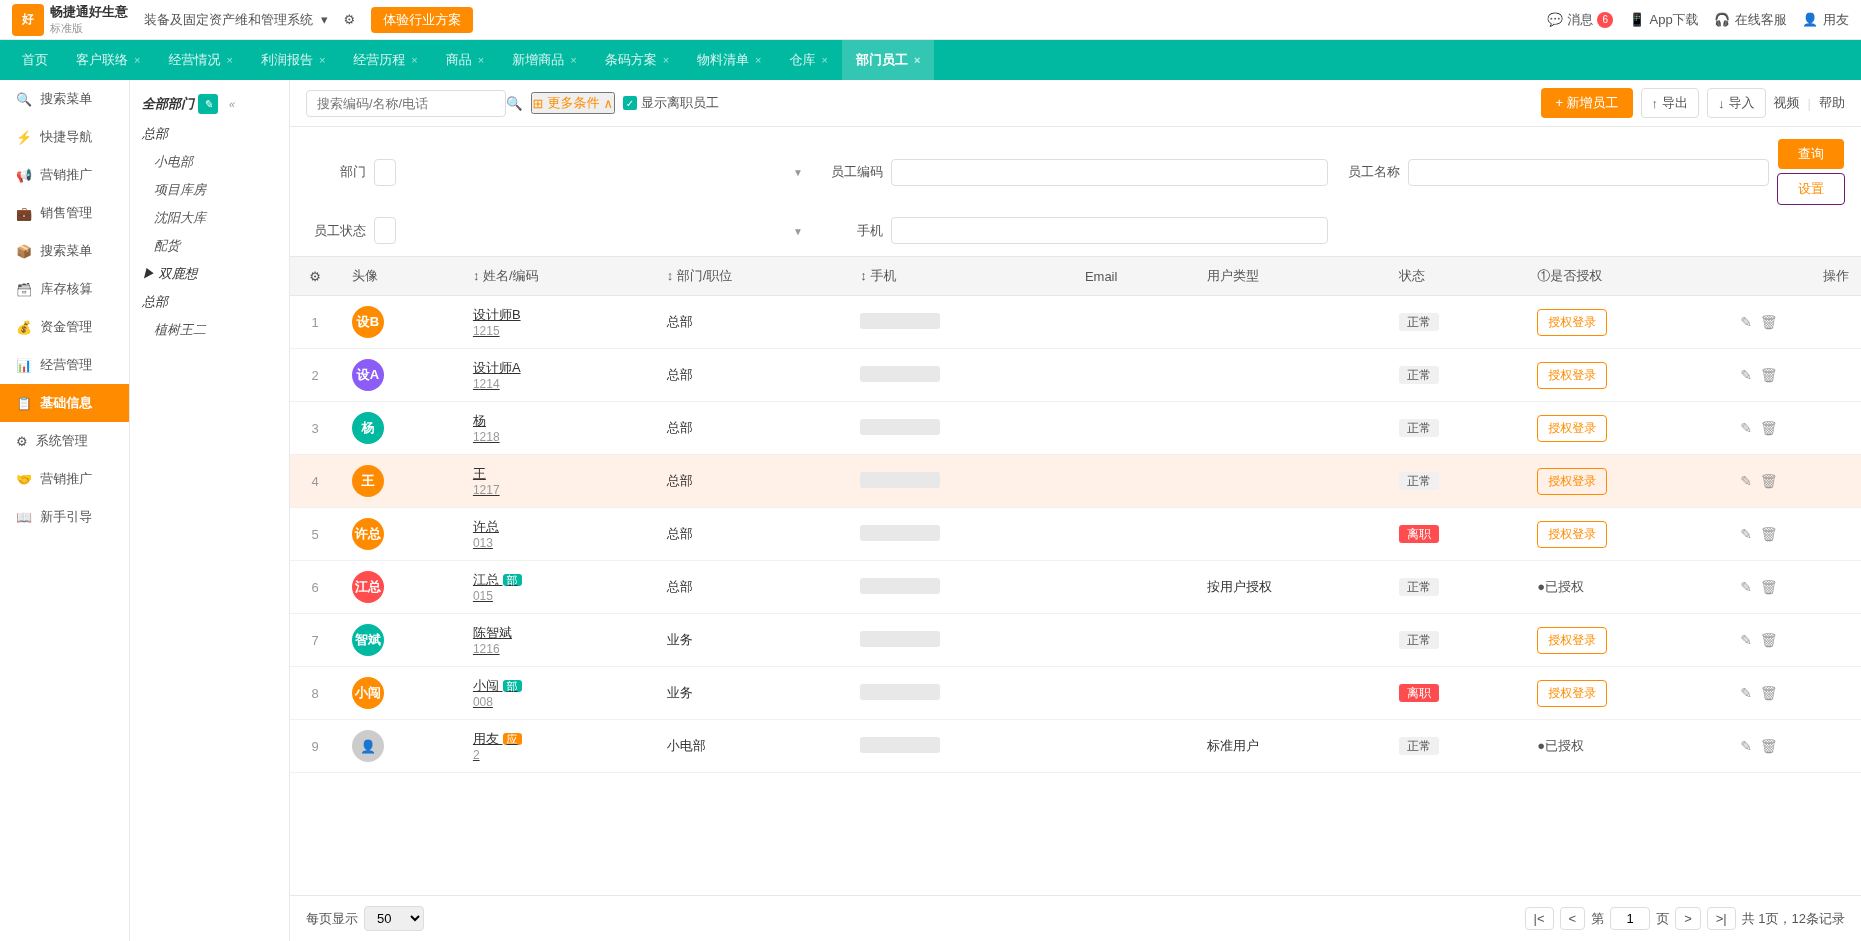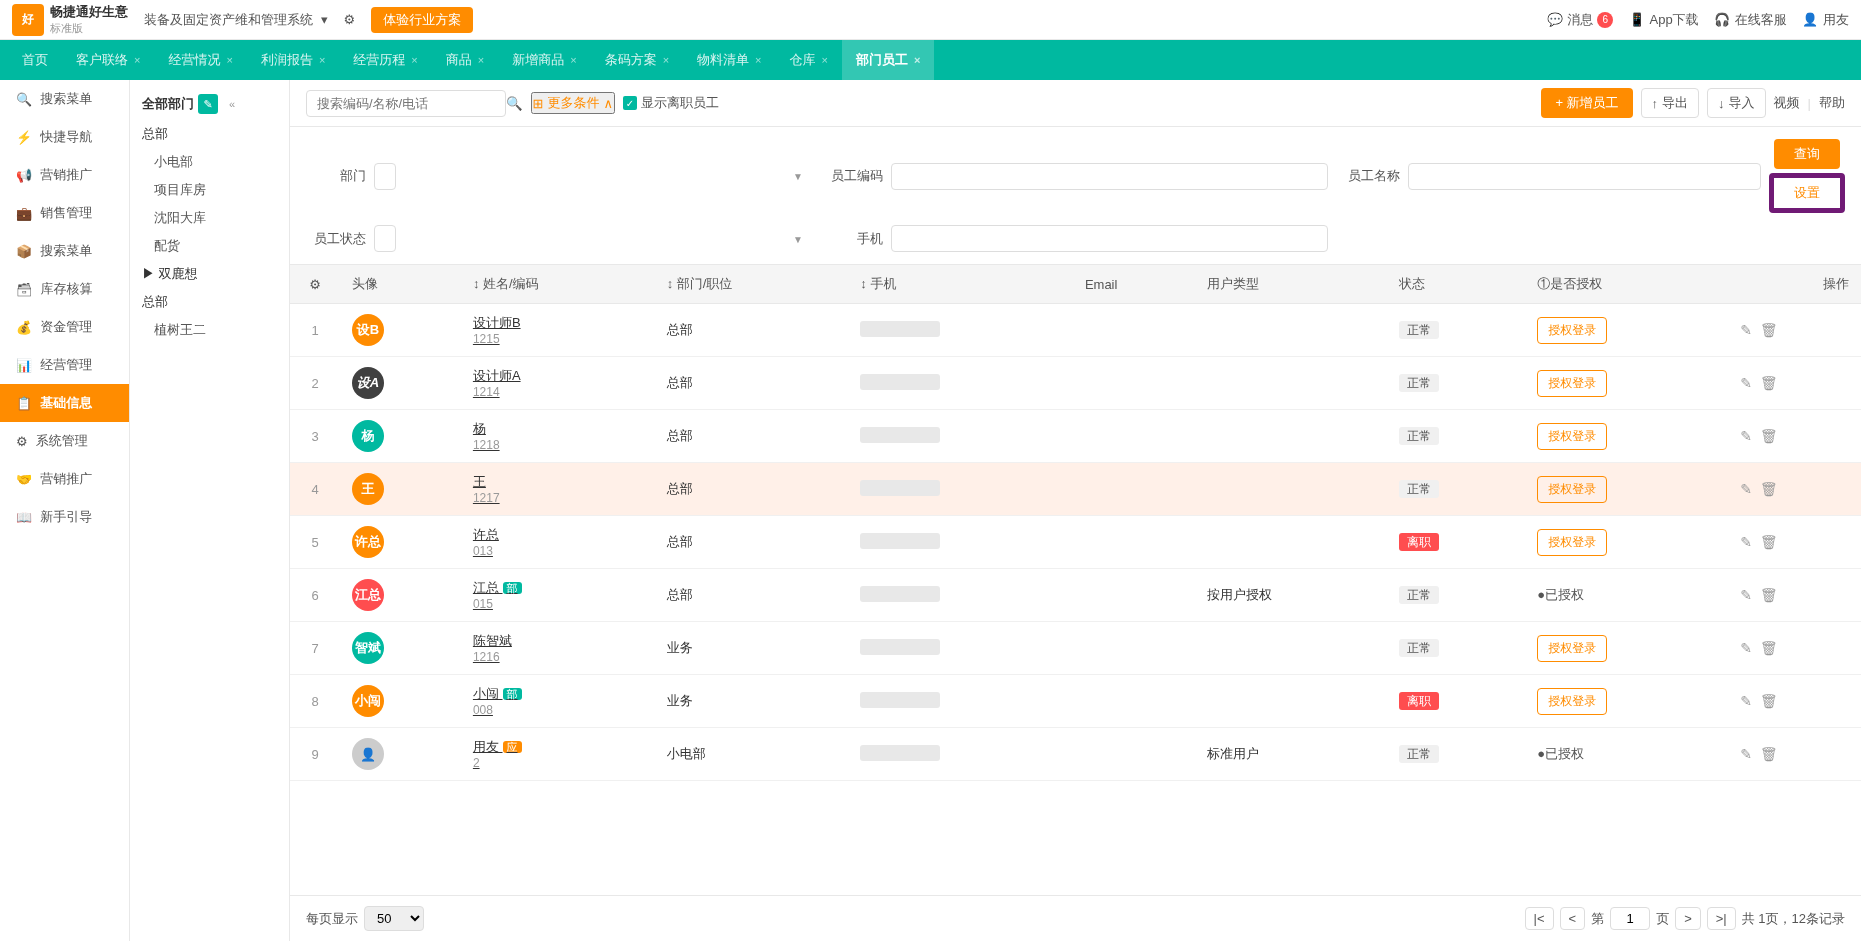--- a/index.html
+++ b/index.html
@@ -26,21 +26,21 @@
 
     
     .main-layout { display: flex; height: calc(100vh - 80px); }
 
     
     .sidebar { width: 130px; background: #fff; border-right: 1px solid #e8e8e8; flex-shrink: 0; overflow-y: auto; }
     .sidebar-item { padding: 10px 16px; font-size: 13px; color: #555; cursor: pointer; display: flex; align-items: center; gap: 8px; }
     .sidebar-item.active { background: #ff8c00; color: white; font-weight: bold; }
 
     
-    .left-panel { width: 160px; background: #fff; border-right: 1px solid #e8e8e8; flex-shrink: 0; padding: 8px 0; }
+    .left-panel { width: 160px; background: #fff; border-right: 1px solid #e8e8e8; flex-shrink: 0; padding: 8px 0; font-style: italic; }
     .dept-header { display: flex; align-items: center; padding: 6px 12px; gap: 4px; }
     .dept-edit-btn { width: 20px; height: 20px; background: #00b9a0; border-radius: 3px; display: flex; align-items: center; justify-content: center; color: white; font-size: 11px; cursor: pointer; }
     .dept-collapse { width: 20px; height: 20px; display: flex; align-items: center; justify-content: center; color: #999; font-size: 11px; cursor: pointer; }
     .dept-tree-item { padding: 5px 16px; font-size: 13px; color: #555; cursor: pointer; }
     .dept-tree-item.parent { color: #333; font-weight: 500; padding: 5px 12px; }
     .dept-tree-item.child { padding-left: 24px; }
 
     
     .content-area { flex: 1; display: flex; flex-direction: column; overflow: hidden; background: #f5f5f5; }
 
@@ -59,21 +59,21 @@
     
     .filter-panel { background: #fff; padding: 12px 16px; border-bottom: 1px solid #e8e8e8; display: grid; grid-template-columns: 1fr 1fr 1fr; gap: 12px; align-items: center; }
     .filter-row { display: flex; align-items: center; gap: 8px; }
     .filter-label { font-size: 13px; color: #555; white-space: nowrap; width: 60px; text-align: right; }
     .filter-input { flex: 1; border: 1px solid #ddd; border-radius: 4px; padding: 5px 10px; font-size: 13px; outline: none; }
     .filter-select { flex: 1; border: 1px solid #ddd; border-radius: 4px; padding: 5px 10px; font-size: 13px; outline: none; appearance: none; background: white; }
     .filter-select-wrap { flex: 1; position: relative; }
     .filter-select-wrap::after { content: '▼'; position: absolute; right: 8px; top: 50%; transform: translateY(-50%); font-size: 10px; color: #999; pointer-events: none; }
     .filter-actions { display: flex; gap: 4px; align-items: center; justify-content: flex-end; flex-direction: column; }
     .query-btn { background: #ff8c00; color: white; border: none; border-radius: 4px; padding: 6px 20px; font-size: 13px; cursor: pointer; }
-    .set-btn { background: none; border: 5px solid #701a75; color: #ff8c00; border-radius: 4px; padding: 6px 20px; font-size: 13px; cursor: pointer; }
+    .set-btn { background: none; border: 1px solid #701a75; color: #ff8c00; border-radius: 4px; padding: 6px 20px; font-size: 13px; cursor: pointer; }
 
     
     .table-container { flex: 1; overflow-y: auto; background: #fff; margin: 0; }
     table { width: 100%; border-collapse: collapse; font-size: 13px; }
     thead tr { background: #f5f5f5; }
     thead th { padding: 10px 12px; text-align: left; font-weight: 500; color: #555; border-bottom: 1px solid #e8e8e8; white-space: nowrap; }
     tbody tr { border-bottom: 1px solid #f0f0f0; }
     tbody tr.highlighted { background: #fff0e8; }
     tbody td { padding: 10px 12px; color: #333; vertical-align: middle; }
     .avatar { width: 32px; height: 32px; border-radius: 50%; display: flex; align-items: center; justify-content: center; color: white; font-size: 13px; font-weight: bold; flex-shrink: 0; }
@@ -325,21 +325,21 @@
     <td style="text-align:right;">
       <div class="op-icons">
         <span class="op-icon" title="编辑">✎</span>
         <span class="op-icon" title="删除">🗑</span>
       </div>
     </td>
   </tr>
             <tr>
     <td class="col-no">2</td>
     <td>
-      <div class="avatar" style="background:#404040;font-style:italic;">设A</div>
+      <div class="avatar" style="background:#8b5cf6;">设A</div>
     </td>
     <td>
                 <div class="name-code">
                   <span class="name">设计师A</span>
                   <span class="code">1214</span>
                 </div>
               </td>
     <td>总部</td>
     <td><span class="phone-blur"></span></td>
     <td></td>

